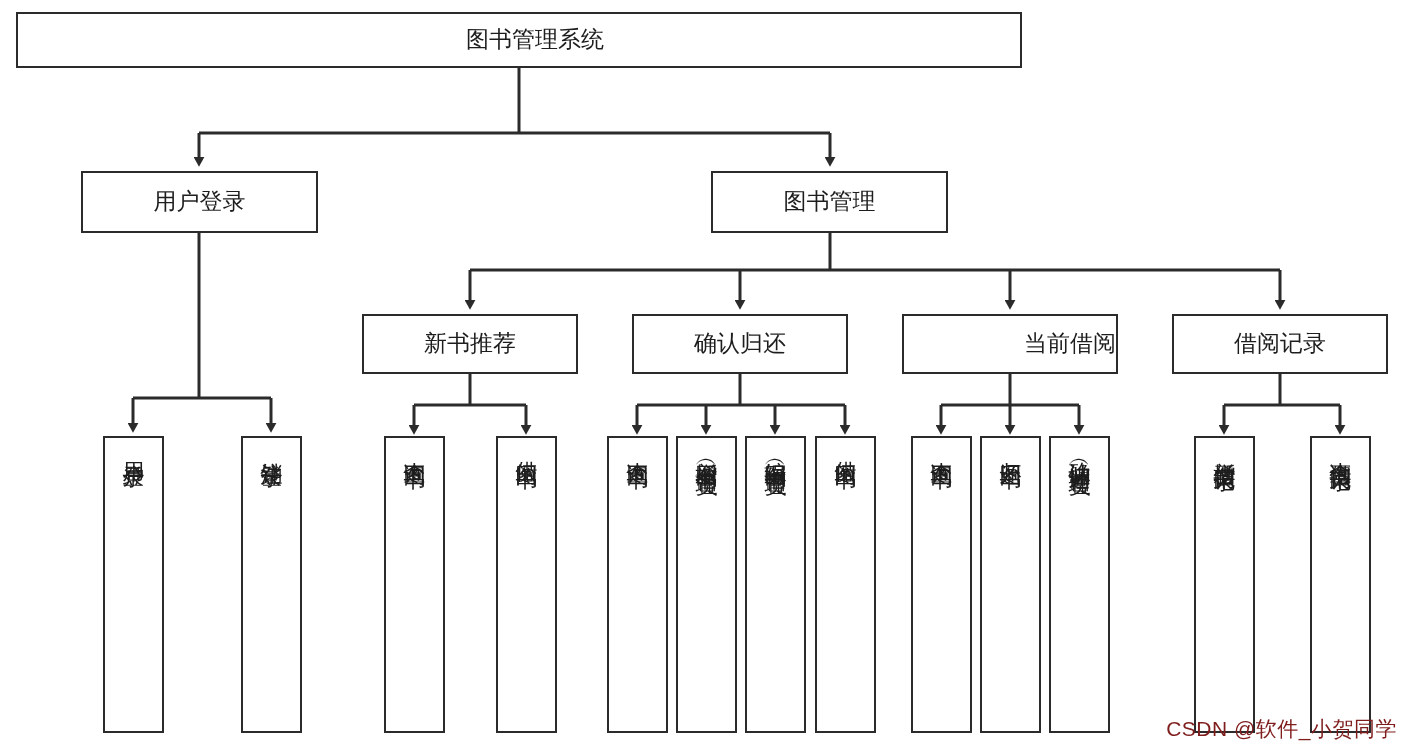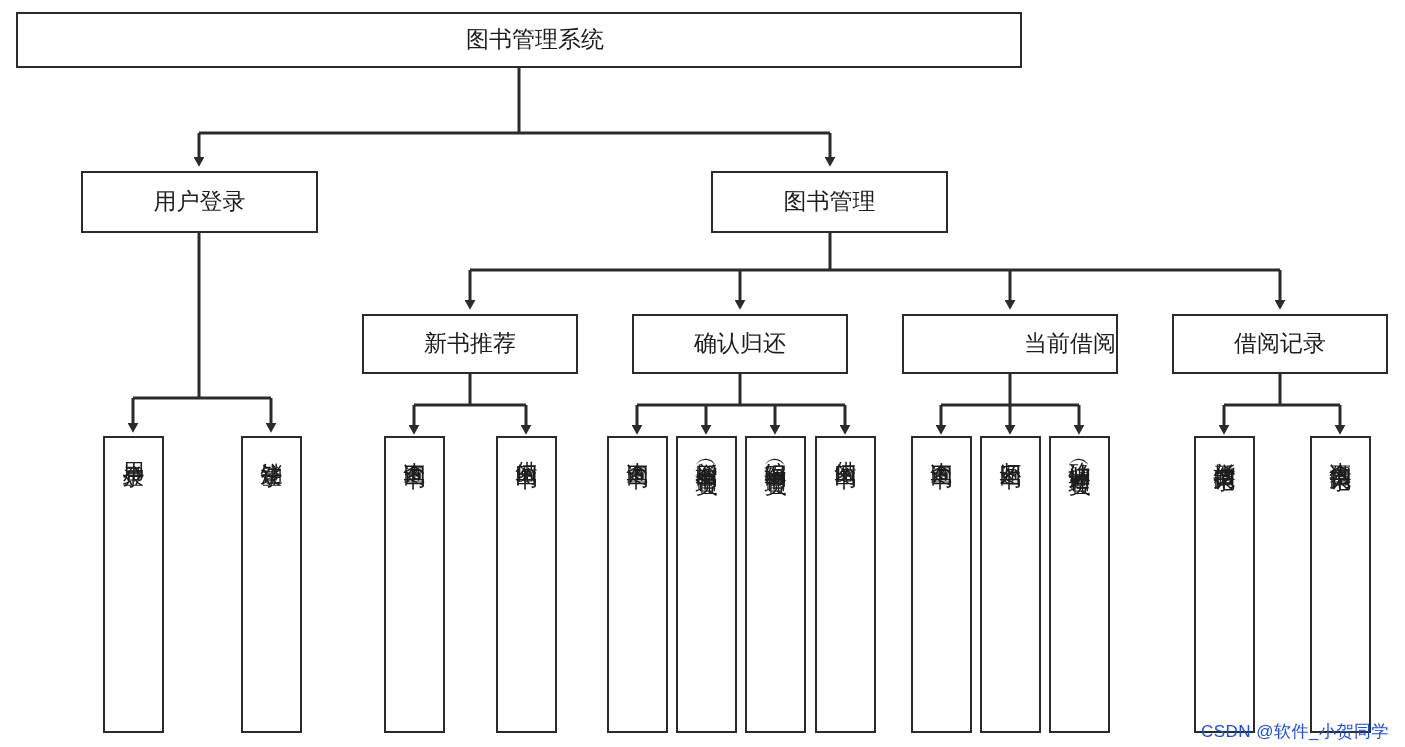--- a/index.html
+++ b/index.html
@@ -57,24 +57,24 @@
   .node.v .label {
     writing-mode: vertical-rl;
     text-orientation: upright;
     font-size: 22px;
     letter-spacing: 2px;
     line-height: 1;
     white-space: nowrap;
   }
   #watermark {
     position: absolute;
-    right: 16px;
+    right: 8px;
     bottom: 4px;
-    font-size: 17px;
-    color: #1d4ed8;
+    font-size: 21px;
+    color: #7f1d1d;
     letter-spacing: 0.5px;
     white-space: nowrap;
   }
 </style>
 </head>
 <body>
 
 <div id="canvas">
 
   <svg id="edges" viewBox="0 0 1405 747" xmlns="http://www.w3.org/2000/svg">

